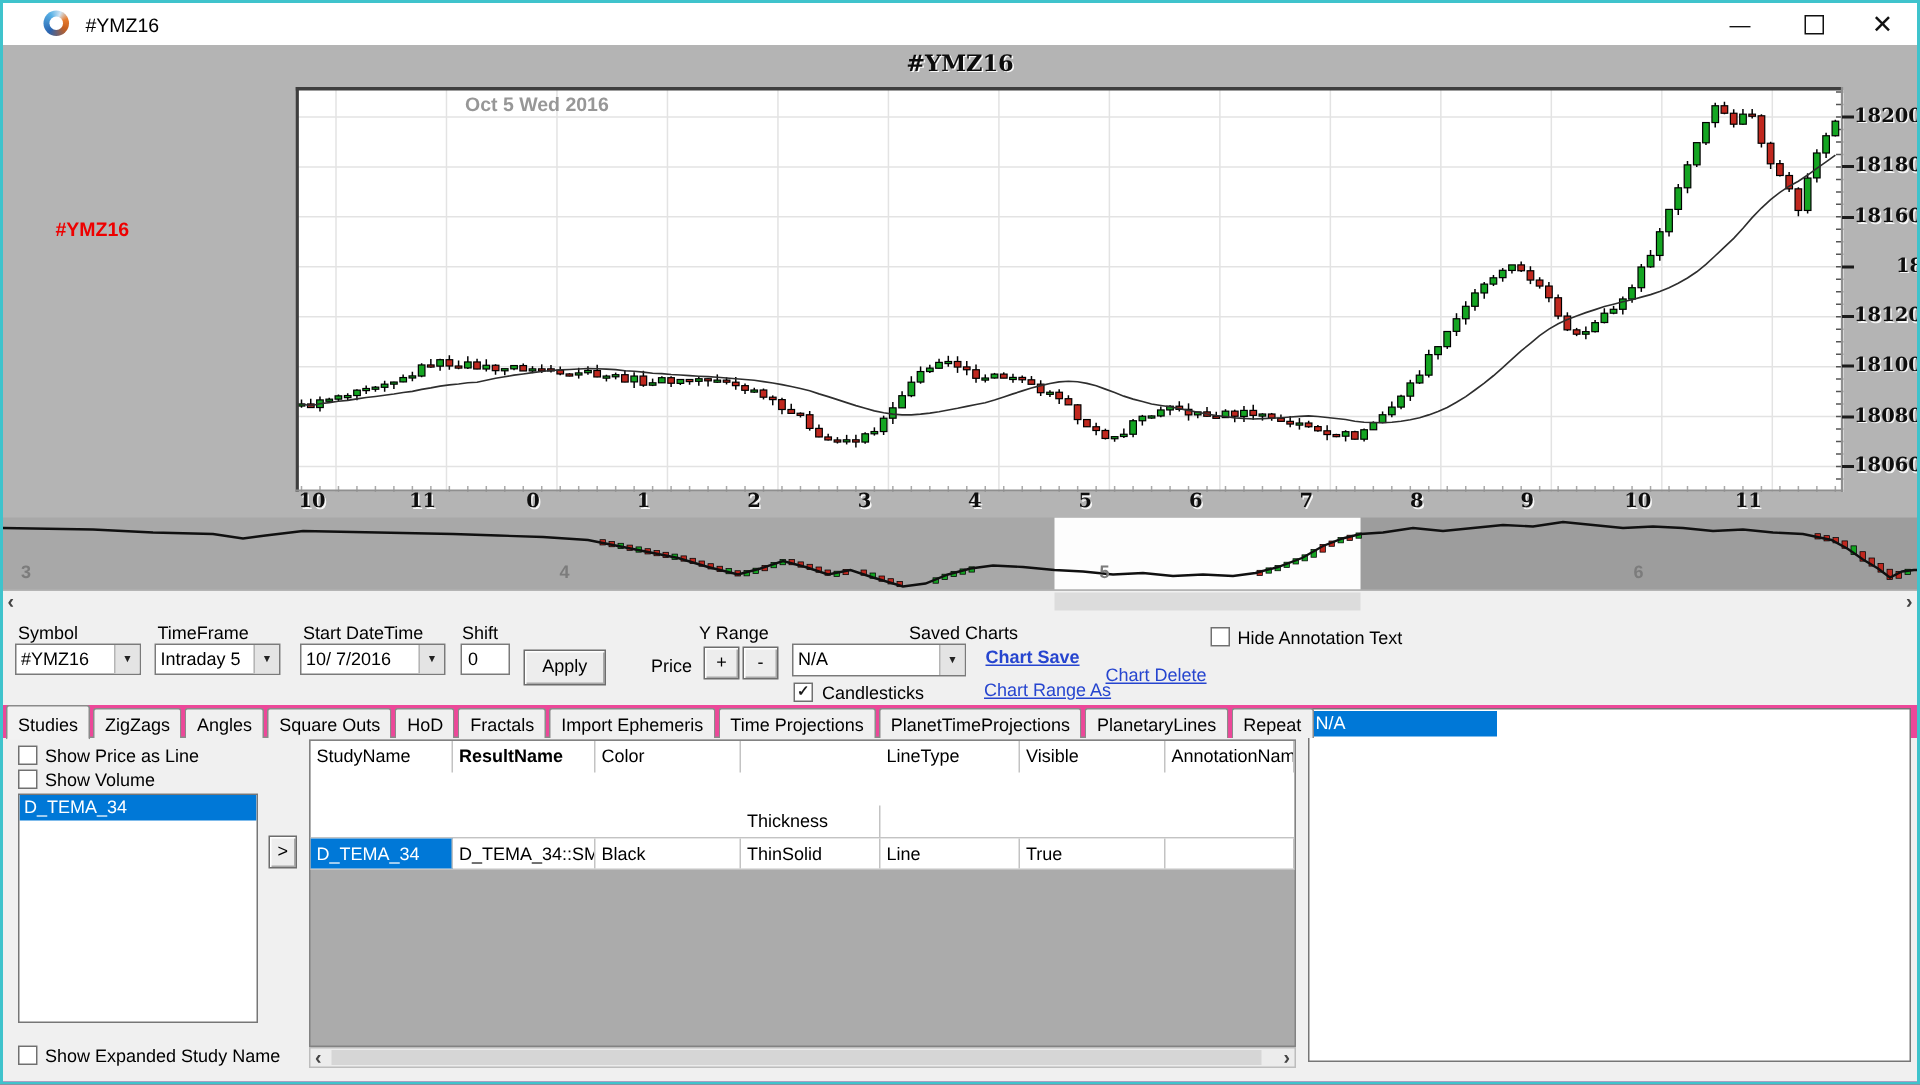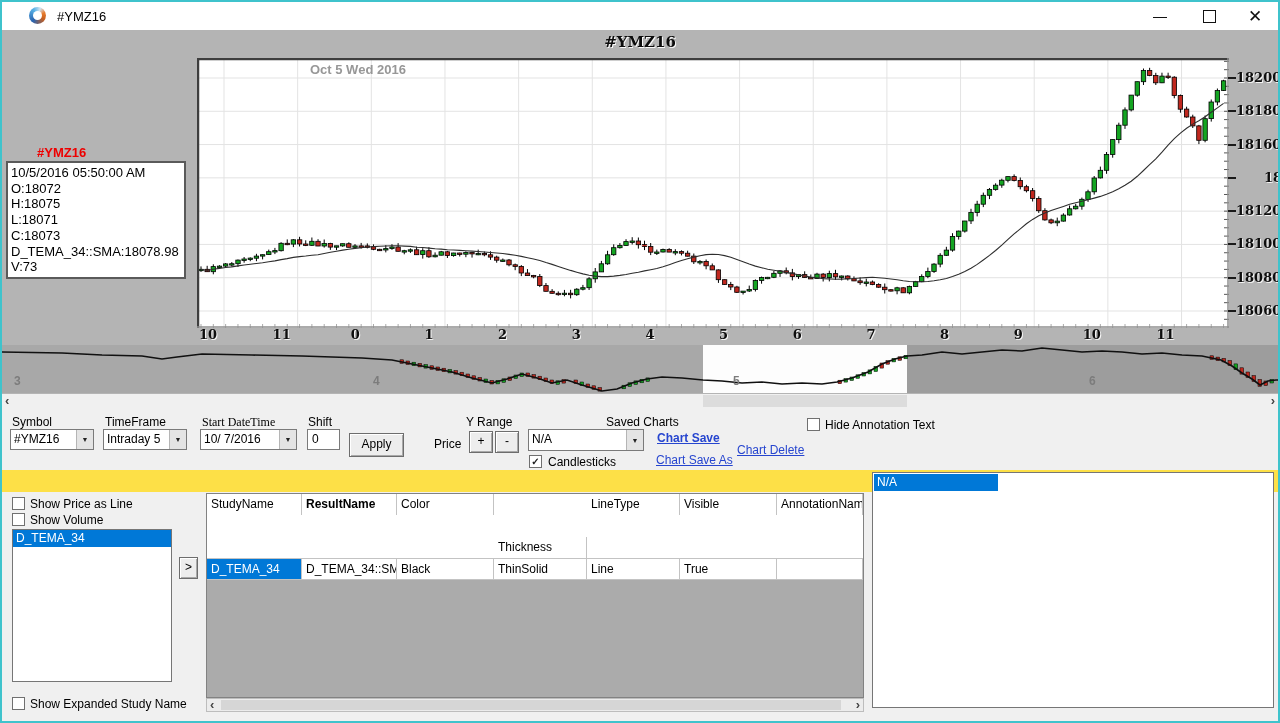--- a/index.html
+++ b/index.html
@@ -1,17 +1,17 @@
 <!DOCTYPE html>
 <html><head>
 <meta charset="utf-8">
 <style>
   html,body{margin:0;padding:0;background:#888;}
   .win{position:relative;width:1280px;height:723px;box-sizing:border-box;border:2px solid #3fc3cc;
-       background:#fde047;font-family:"Liberation Sans",sans-serif;overflow:hidden;padding-left:16px;}
+       background:#ec4899;font-family:"Liberation Sans",sans-serif;overflow:hidden;padding-left:16px;}
   
   .titlebar{position:absolute;left:0;top:0;right:0;height:28px;background:#ffffff;}
   .app-icon{position:absolute;left:27px;top:5px;width:17px;height:17px;border-radius:50%;
     background:conic-gradient(from 220deg,#2a64b0,#57b1e6 30%,#cfe3f2 45%,#e87c2e 58%,#c85f1e 72%,#2a64b0);}
   .app-icon::after{content:"";position:absolute;left:4px;top:4px;width:9px;height:9px;border-radius:50%;background:#fff;}
   .win-title{position:absolute;left:55px;top:7px;font-size:13px;color:#000;white-space:nowrap;}
   .winbtn{position:absolute;top:0;width:46px;height:28px;display:flex;align-items:center;justify-content:center;
           font-size:14px;color:#111;cursor:default;}
   .winbtn.close{font-size:17px;}
   .sq{width:11px;height:11px;border:1px solid #111;display:inline-block;}
@@ -88,29 +88,20 @@
     <div class="winbtn" style="right:95px;">—</div>
     <div class="winbtn" style="right:46px;">
         <span class="sq"></span>
       </div>
     <div class="winbtn close" style="right:0;">✕</div>
   </div>
 
   <div class="chartregion">
     <div class="charttitle">#YMZ16</div>
     <div class="infosym">#YMZ16</div>
-    <div class="infobox" id="infobox">
-        <div>10/5/2016 05:50:00 AM</div>
-        <div>O:18072</div>
-        <div>H:18075</div>
-        <div>L:18071</div>
-        <div>C:18073</div>
-        <div>D_TEMA_34::SMA:18078.98</div>
-        <div>V:73</div>
-      </div>
 
     <div class="plot">
       <svg id="mainsvg" width="1032" height="270">
           <g>
             <line x1="27" x2="27" y1="0" y2="270" stroke="#e3e3e3" stroke-width="1"></line>
             <line x1="100.657" x2="100.657" y1="0" y2="270" stroke="#e3e3e3" stroke-width="1"></line>
             <line x1="174.314" x2="174.314" y1="0" y2="270" stroke="#e3e3e3" stroke-width="1"></line>
             <line x1="247.971" x2="247.971" y1="0" y2="270" stroke="#e3e3e3" stroke-width="1"></line>
             <line x1="321.628" x2="321.628" y1="0" y2="270" stroke="#e3e3e3" stroke-width="1"></line>
             <line x1="395.28499999999997" x2="395.28499999999997" y1="0" y2="270" stroke="#e3e3e3" stroke-width="1"></line>
@@ -719,21 +710,21 @@
     <div class="lbl" style="left:10px;top:7px;">Symbol</div>
     <div class="combo" style="left:8px;top:21px;width:84px;">
       <div class="txt">#YMZ16</div>
       <div class="cbtn">▼</div>
     </div>
     <div class="lbl" style="left:103px;top:7px;">TimeFrame</div>
     <div class="combo" style="left:101px;top:21px;width:84px;">
       <div class="txt">Intraday 5</div>
       <div class="cbtn">▼</div>
     </div>
-    <div class="lbl" style="left:200px;top:7px;font-family:Liberation Serif, serif;">Start DateTime</div>
+    <div class="lbl" style="left:200px;top:7px;">Start DateTime</div>
     <div class="combo" style="left:198px;top:21px;width:97px;">
       <div class="txt">10/ 7/2016</div>
       <div class="cbtn">▼</div>
     </div>
     <div class="lbl" style="left:306px;top:7px;">Shift</div>
     <div class="tinput" style="left:305px;top:21px;width:33px;">0</div>
     <div class="btn3d" style="left:347px;top:25px;width:53px;height:22px;line-height:20px;">Apply</div>
 
     <div class="lbl" style="left:464px;top:7px;">Y Range</div>
     <div class="lbl" style="left:432px;top:29px;">Price</div>
@@ -743,26 +734,39 @@
     <div class="lbl" style="left:556px;top:7px;margin-left:48px;">Saved Charts</div>
     <div class="combo" style="left:526px;top:21px;width:116px;height:22px;">
       <div class="txt">N/A</div>
       <div class="cbtn">▼</div>
     </div>
     <div class="cb" id="cb-candles" style="left:527px;top:47px;">✓</div>
     <div class="lbl" style="left:546px;top:47px;">Candlesticks</div>
 
     <div class="link" style="left:655px;top:23px;font-weight:bold;">Chart Save</div>
     <div class="link" style="left:735px;top:35px;">Chart Delete</div>
-    <div class="link" style="left:654px;top:45px;">Chart Save As</div>
+    <div class="link" style="left:654px;top:45px;">Chart Range As</div>
 
     <div class="cb" style="left:805px;top:10px;"></div>
     <div class="lbl" style="left:823px;top:10px;">Hide Annotation Text</div>
   </div>
 
+  <div class="tabs" id="tabs">
+      <div class="tab active">Studies</div>
+      <div class="tab">ZigZags</div>
+      <div class="tab">Angles</div>
+      <div class="tab">Square Outs</div>
+      <div class="tab">HoD</div>
+      <div class="tab">Fractals</div>
+      <div class="tab">Import Ephemeris</div>
+      <div class="tab">Time Projections</div>
+      <div class="tab">PlanetTimeProjections</div>
+      <div class="tab">PlanetaryLines</div>
+      <div class="tab">Repeat</div>
+    </div>
 
   <div class="content">
     <div class="cb" style="left:10px;top:5px;"></div>
     <div class="lbl" style="left:28px;top:5px;">Show Price as Line</div>
     <div class="cb" style="left:10px;top:21px;"></div>
     <div class="lbl" style="left:28px;top:21px;">Show Volume</div>
 
     <div class="listbox" id="studylist" style="left:10px;top:37px;width:158px;height:151px;">
         <div class="listitem sel">D_TEMA_34</div>
       </div>

